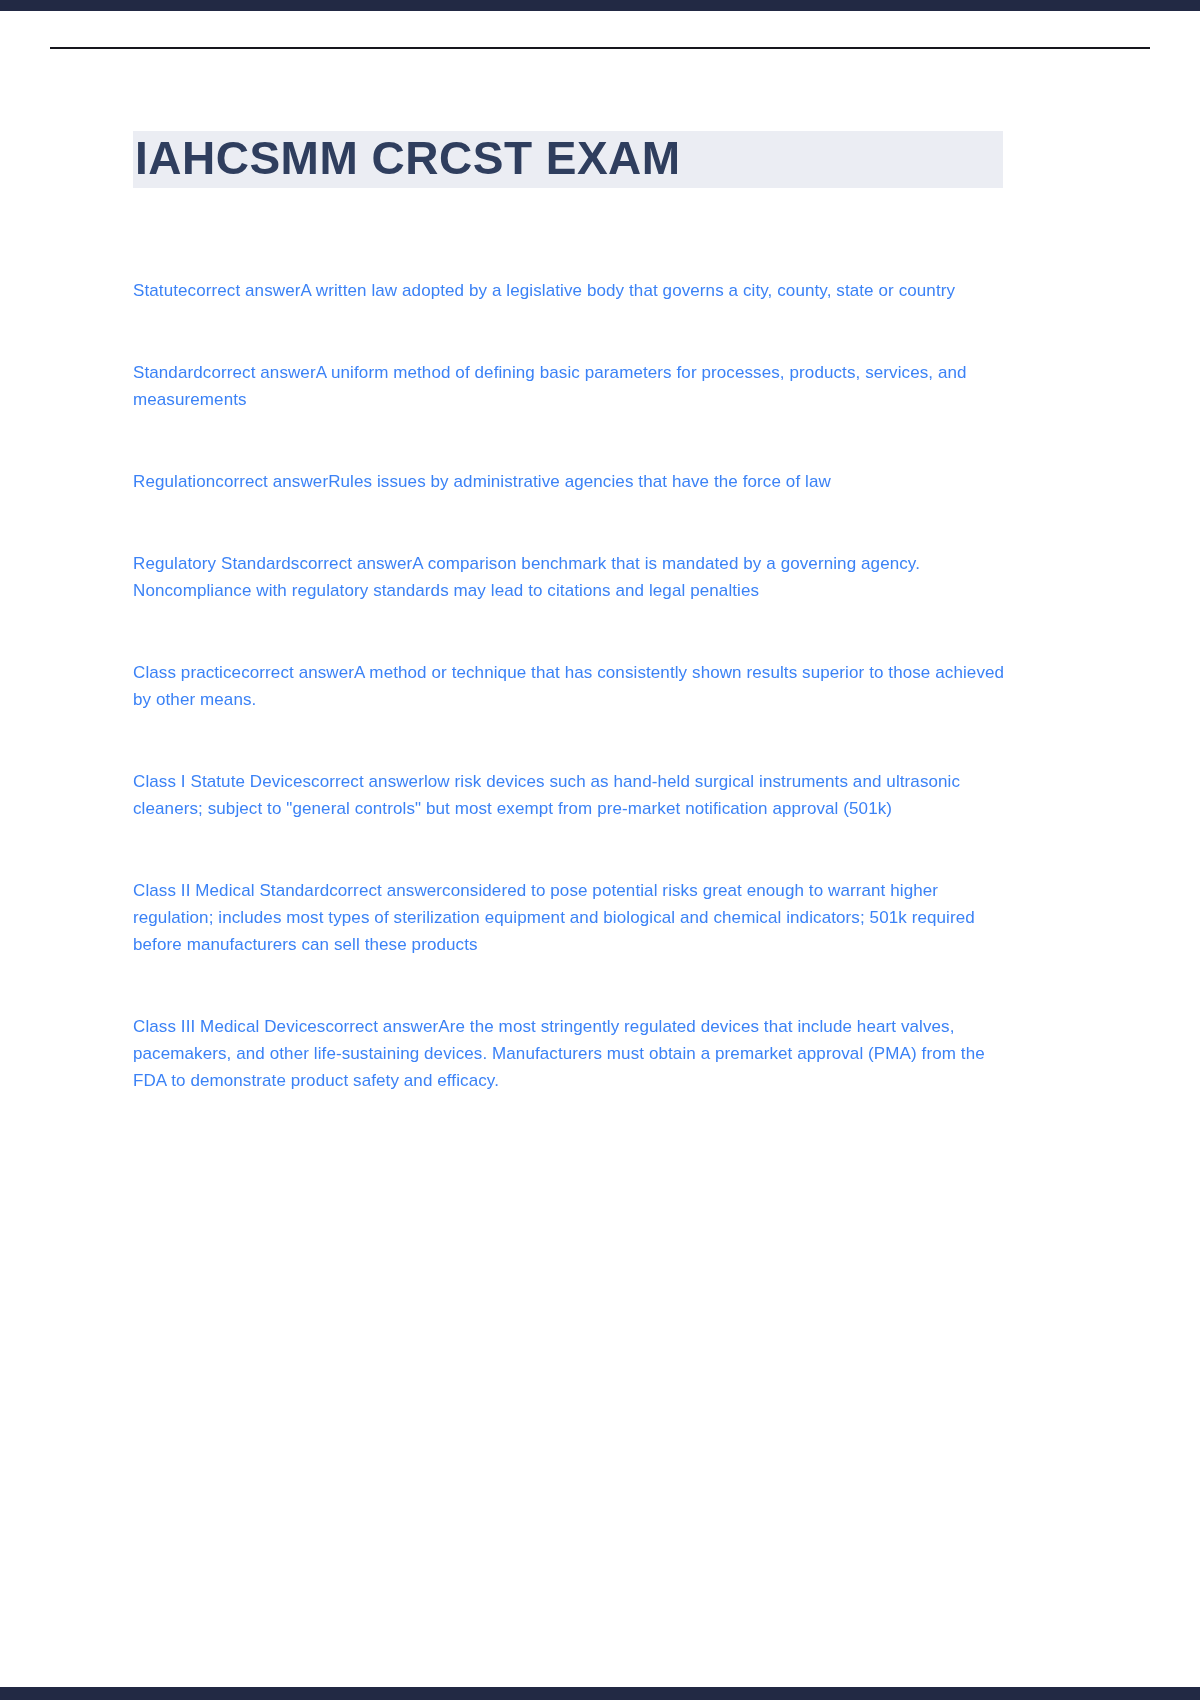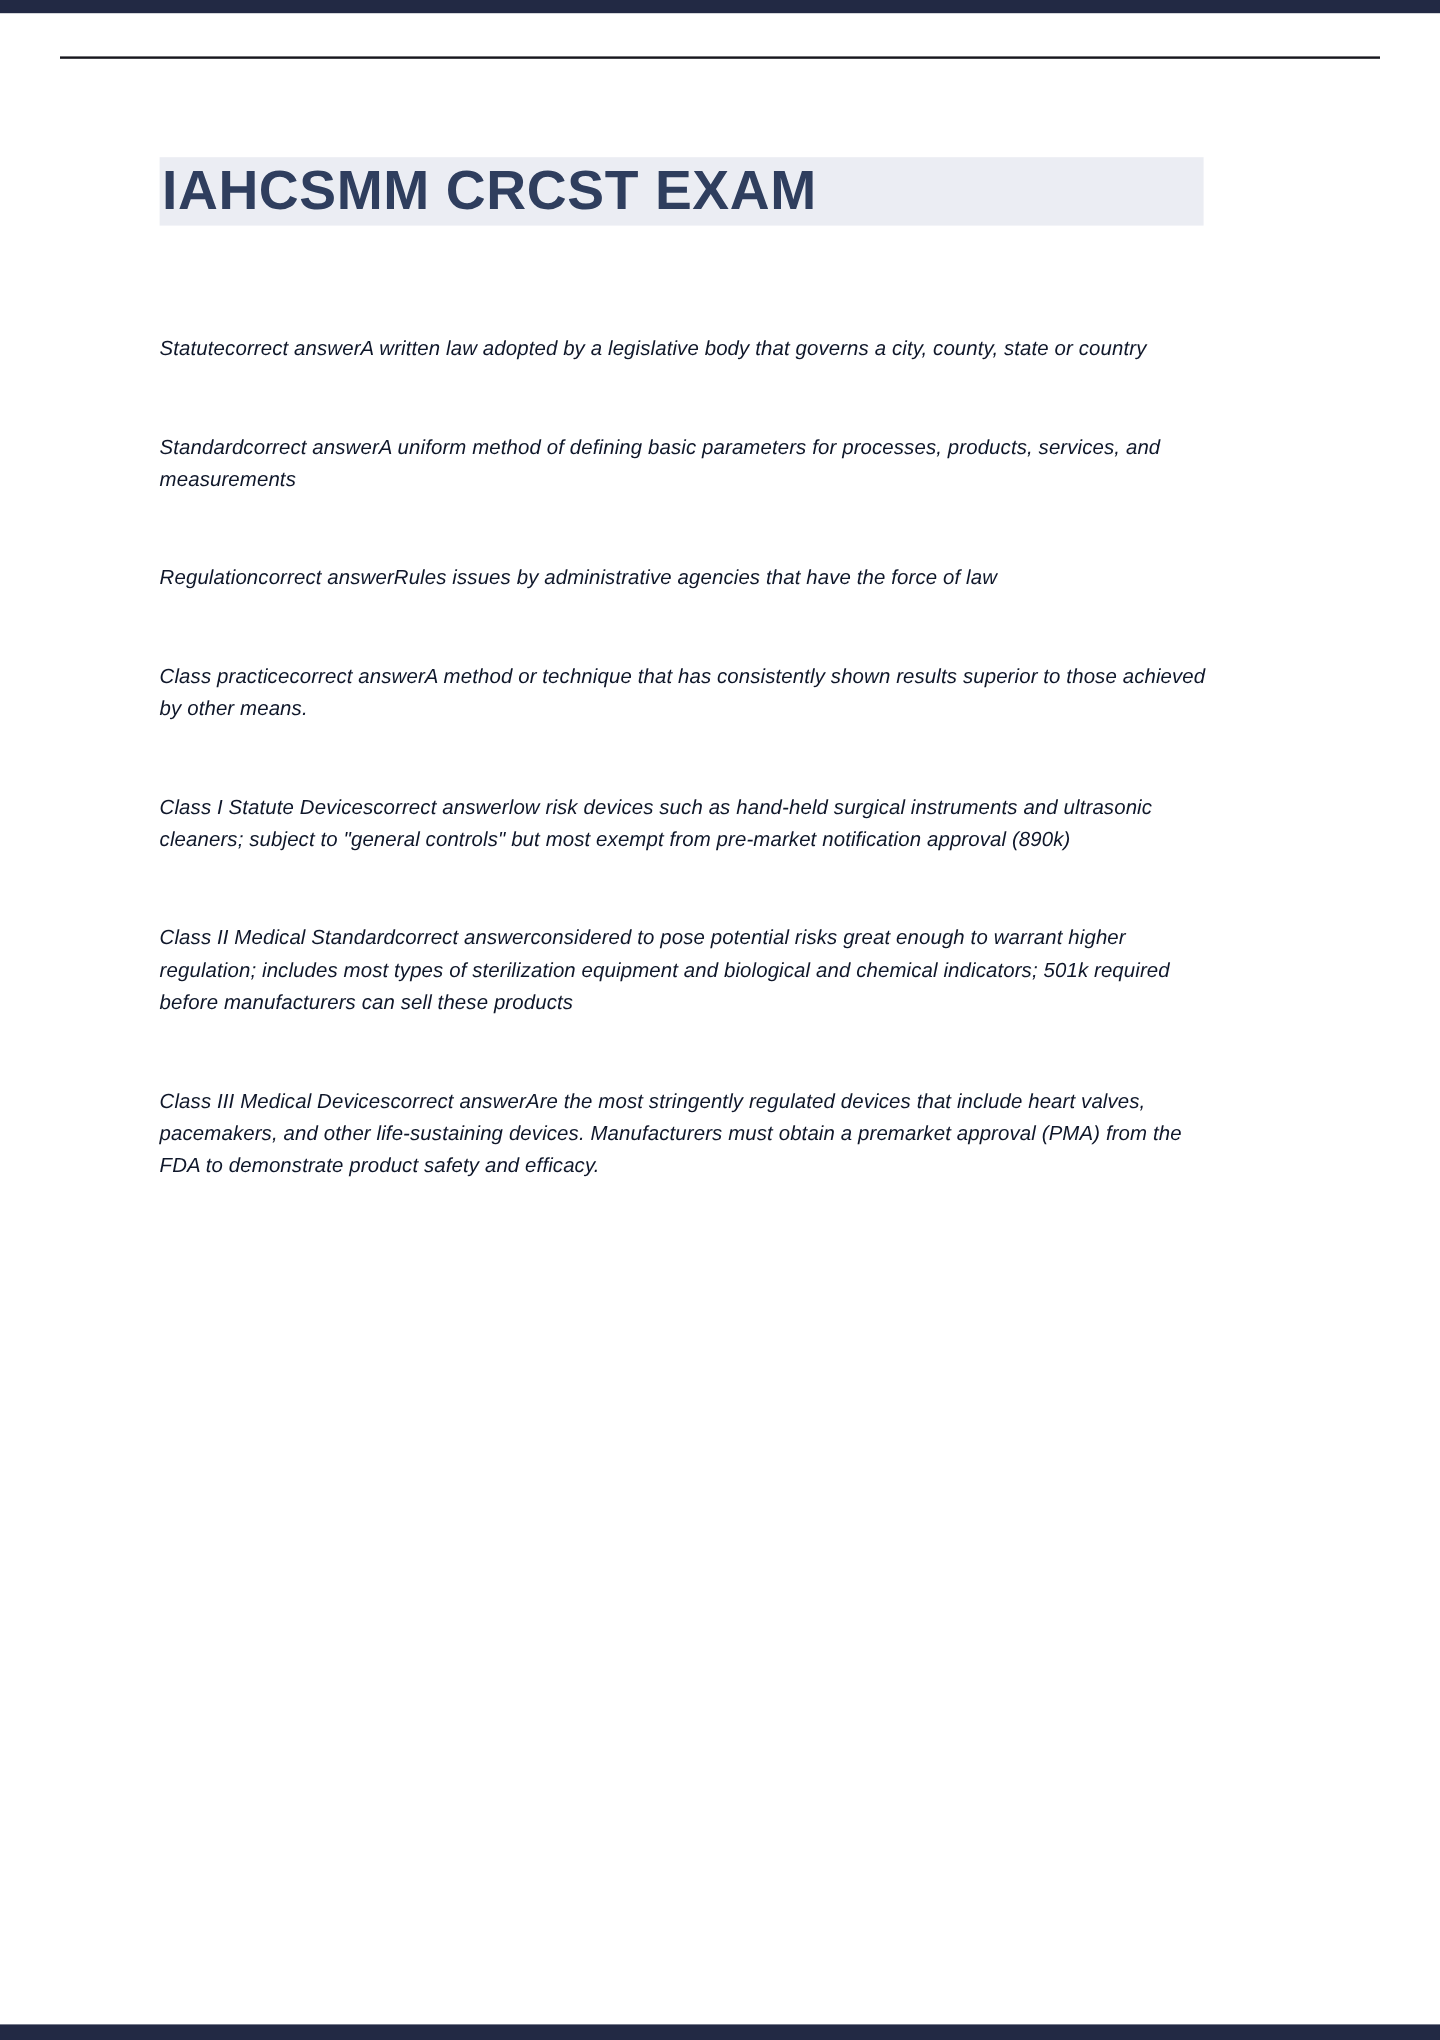--- a/index.html
+++ b/index.html
@@ -51,51 +51,51 @@
     font-weight: 700;
     letter-spacing: 0.5px;
     line-height: 1.1;
     padding: 2px 10px 4px 2px;
     min-width: 870px;
   }
   .qa-list {
     margin-top: 89px;
   }
   .qa {
-    color: #0f172a;
+    color: #3b82f6;
     font-size: 17px;
     line-height: 27px;
     margin-bottom: 55px;
     letter-spacing: 0.1px;
-    font-style: italic;
   }
   .qa:last-child { margin-bottom: 0; }
 </style>
 </head>
 <body>
 
 <div class="page">
   <div class="top-bar"></div>
   <div class="header-rule"></div>
 
   <div class="content">
     <h1 class="title">IAHCSMM CRCST EXAM</h1>
 
     <div class="qa-list">
       <p class="qa"><span>Statute</span><span>correct answer</span><span>A written law adopted by a legislative body that governs a city, county, state or country</span></p>
 
       <p class="qa"><span>Standard</span><span>correct answer</span><span>A uniform method of defining basic parameters for processes, products, services, and measurements</span></p>
 
       <p class="qa"><span>Regulation</span><span>correct answer</span><span>Rules issues by administrative agencies that have the force of law</span></p>
 
+      <p class="qa"><span>Regulatory Standards</span><span>correct answer</span><span>A comparison benchmark that is mandated by a governing agency. Noncompliance with regulatory standards may lead to citations and legal penalties</span></p>
 
 
       <p class="qa"><span>Class practice</span><span>correct answer</span><span>A method or technique that has consistently shown results superior to those achieved by other means.</span></p>
 
-      <p class="qa"><span>Class I Statute Devices</span><span>correct answer</span><span>low risk devices such as hand-held surgical instruments and ultrasonic cleaners; subject to "general controls" but most exempt from pre-market notification approval (890k)</span></p>
+      <p class="qa"><span>Class I Statute Devices</span><span>correct answer</span><span>low risk devices such as hand-held surgical instruments and ultrasonic cleaners; subject to "general controls" but most exempt from pre-market notification approval (501k)</span></p>
 
       <p class="qa"><span>Class II Medical Standard</span><span>correct answer</span><span>considered to pose potential risks great enough to warrant higher regulation; includes most types of sterilization equipment and biological and chemical indicators; 501k required before manufacturers can sell these products</span></p>
 
       <p class="qa"><span>Class III Medical Devices</span><span>correct answer</span><span>Are the most stringently regulated devices that include heart valves, pacemakers, and other life-sustaining devices. Manufacturers must obtain a premarket approval (PMA) from the FDA to demonstrate product safety and efficacy.</span></p>
     </div>
   </div>
 
   <div class="bottom-bar"></div>
 </div>
 

